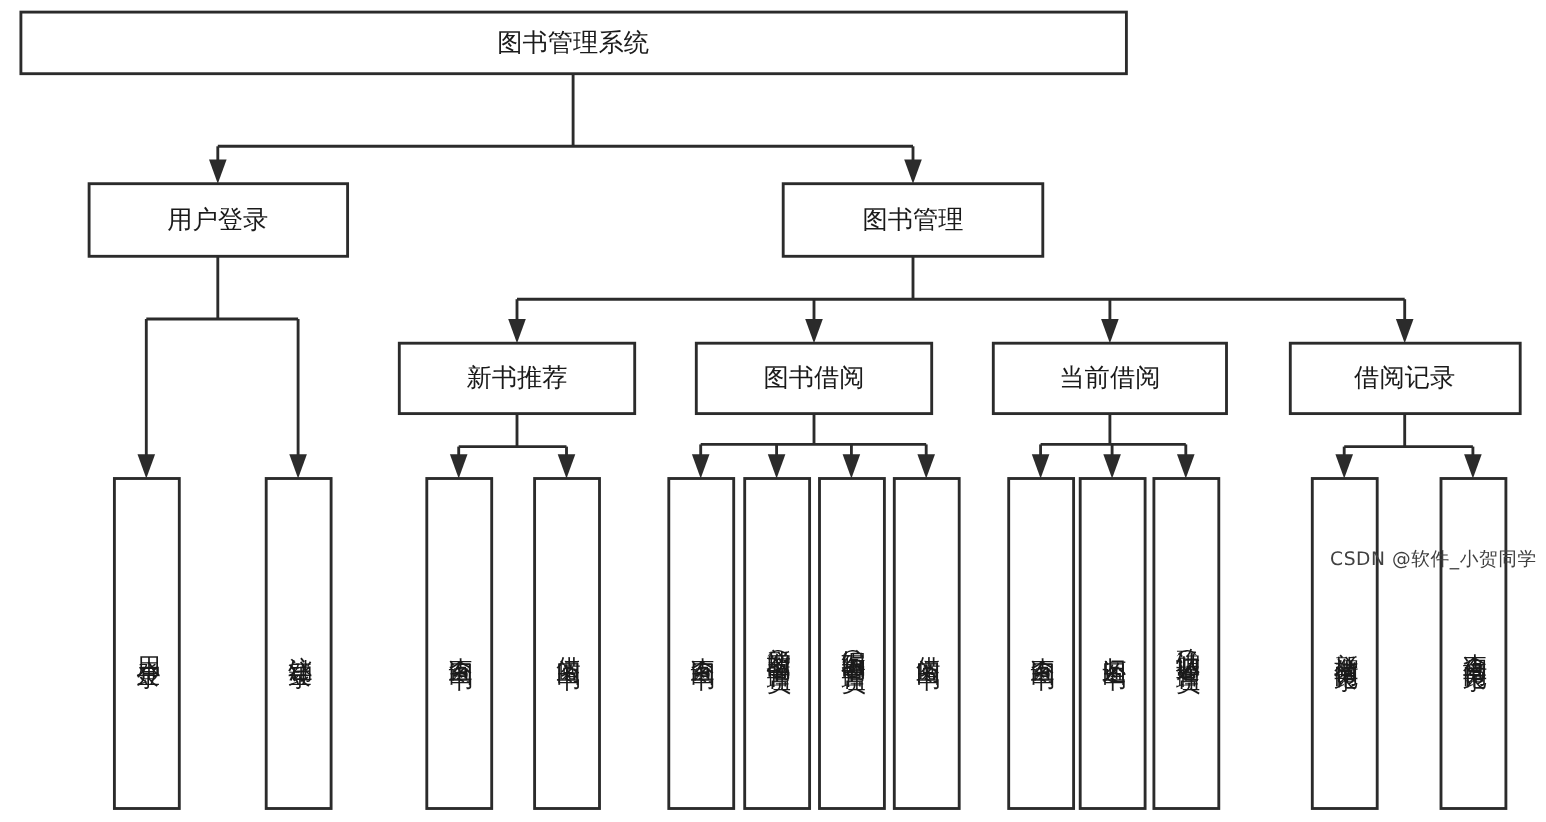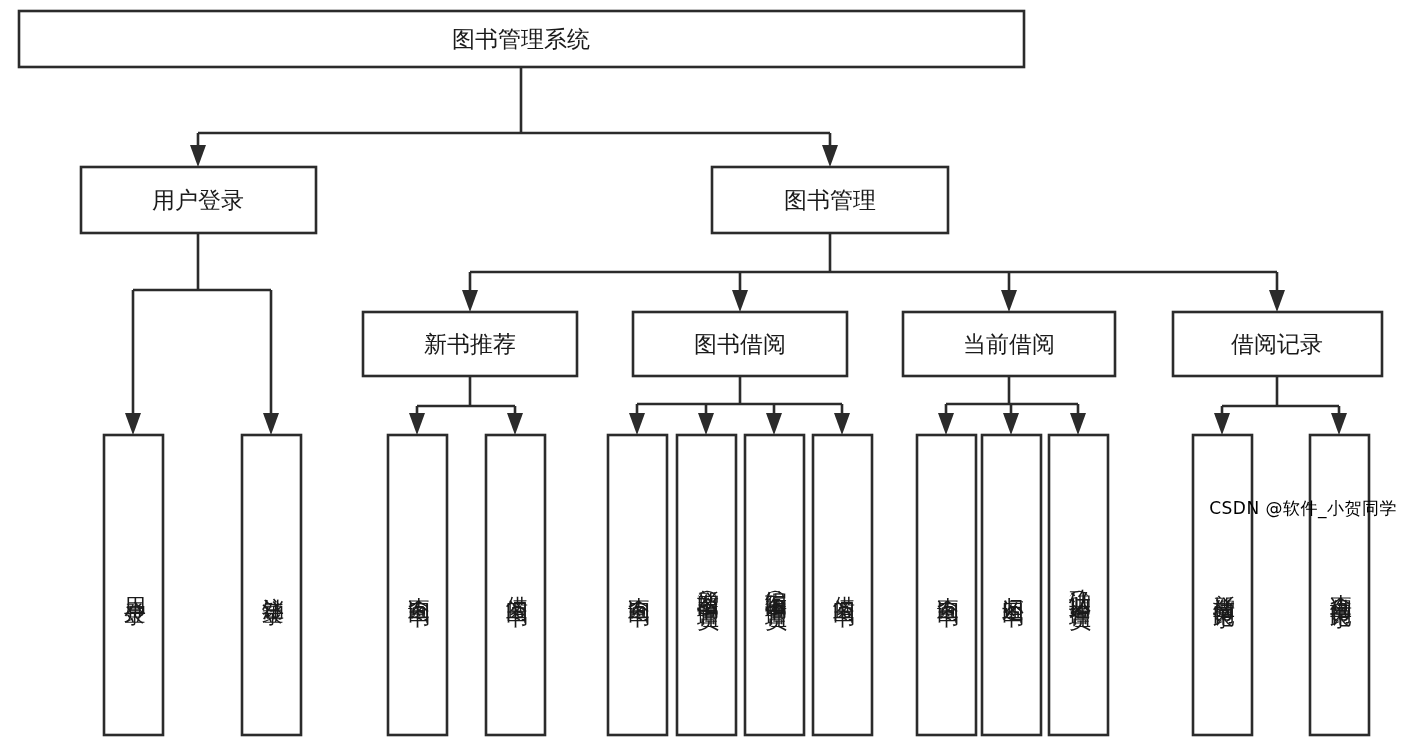--- a/index.html
+++ b/index.html
@@ -54,21 +54,21 @@
   .arrow-head {
     fill: #2b2b2b;
     stroke: none;
   }
   .watermark {
     position: absolute;
     right: 8px;
     bottom: 6px;
     font-family: "DejaVu Sans", "Liberation Sans", sans-serif;
     font-size: 17px;
-    color: #000000;
+    color: #404040;
     white-space: nowrap;
     letter-spacing: 0.5px;
   }
 </style>
 </head>
 <body>
 
 <div id="diagram-root">
 
   <svg class="flow" viewBox="0 0 1405 747">

